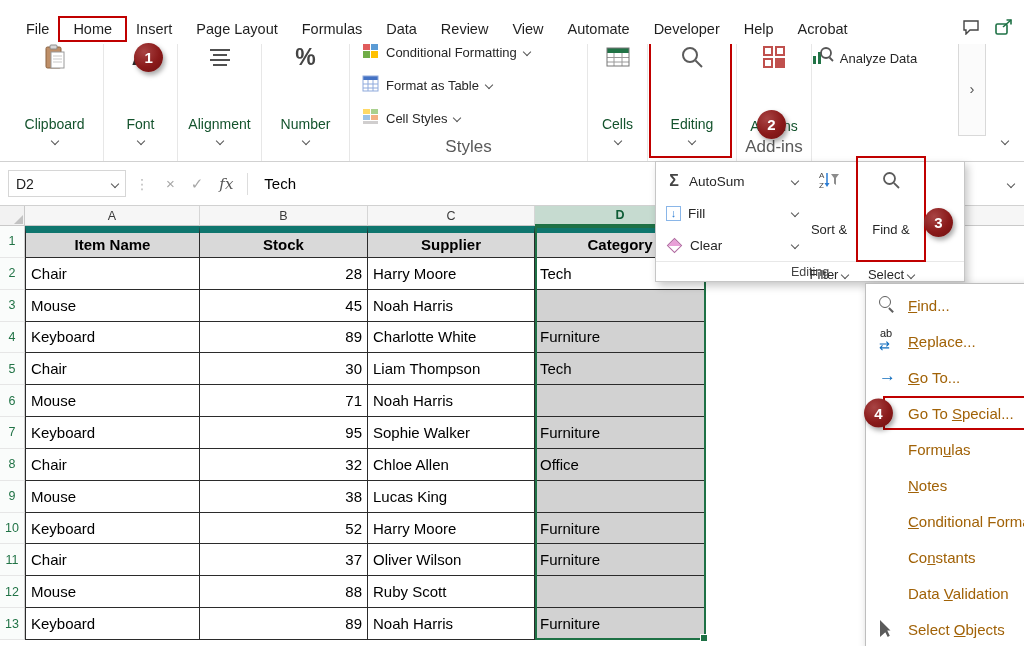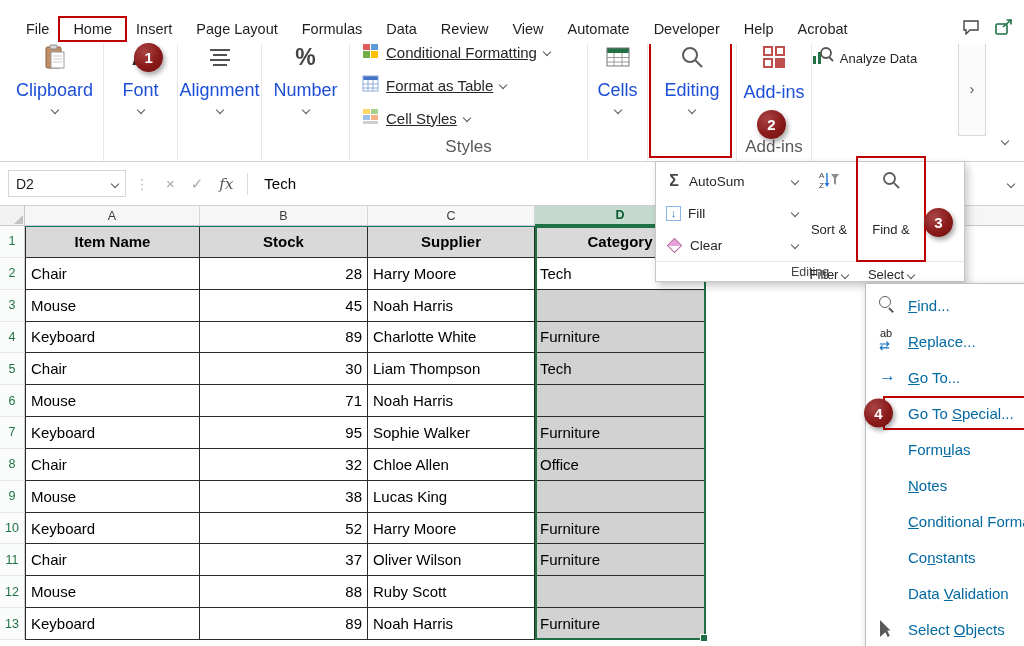--- a/index.html
+++ b/index.html
@@ -24,27 +24,27 @@
   .mi .mi-badge { left:-2px; top:50%; transform:translateY(-50%); }
 
   
   .ribbon { position:absolute; left:0; top:30px; width:100%; height:132px; background:#fff;
             border-bottom:1px solid #D1D1D1; display:flex; align-items:stretch; padding-left:6px; z-index:9; }
   .rgroup { position:relative; border-right:1px solid #E7E7E7; display:flex; flex-direction:column; align-items:center; }
   .g-clipboard{width:98px} .g-font{width:74px} .g-alignment{width:84px} .g-number{width:88px}
   .g-styles{width:238px} .g-cells{width:60px} .g-editing{width:89px} .g-addins{width:75px} .g-analyze{width:103px;border-right:none}
   .gbtn { display:flex; flex-direction:column; align-items:center; padding-top:10px; gap:6px; height:100%; width:100%; }
   .gicon { height:34px; display:flex; align-items:center; justify-content:center; }
-  .glabel { font-size:18px; color:#1d4ed8; }
+  .glabel { font-size:14px; color:#14532d;margin-top:36px; }
   .chev { display:inline-block; width:6px; height:6px; border-right:1.4px solid #555; border-bottom:1.4px solid #555;
           transform:rotate(45deg); flex:0 0 auto; }
   .font-A { font-size:24px; font-weight:700; color:#2b2b2b; }
   .pct { font-size:23px; font-weight:700; color:#444; }
   .styles-rows { align-self:flex-start; display:flex; flex-direction:column; gap:13px; padding:12px 0 0 12px; }
-  .style-btn { display:flex; align-items:center; gap:7px; font-size:15px; color:#262626; white-space:nowrap;text-decoration:underline; }
+  .style-btn { display:flex; align-items:center; gap:7px; font-size:13px; color:#262626; white-space:nowrap; }
   .group-label { margin-top:auto; padding-bottom:4px; font-size:17px; color:#5a5a5a; }
   .anno-box-editing { position:absolute; left:1px; right:4px; top:4px; bottom:3px; border:2px solid #C00000; z-index:40; pointer-events:none; }
   .more-strip { position:absolute; left:958px; top:10px; width:28px; height:96px; border:1px solid #D9D9D9;
                 background:#FBFBFB; display:flex; align-items:center; justify-content:center; color:#555; font-size:15px; }
   .collapse-chev { position:absolute; left:1002px; top:108px; }
 
   
   .fbar { position:absolute; left:0; top:162px; width:100%; height:44px; background:#fff;
           border-bottom:1px solid #D1D1D1; display:flex; align-items:center; z-index:8; }
   .namebox { width:118px; height:27px; margin-left:8px; border:1px solid #D6D6D6; display:flex;
@@ -69,21 +69,21 @@
   .chd.fill{flex:1; border-right:none; }
   .grow { display:flex; height:31.85px; }
   .rn { flex:0 0 25px; display:flex; align-items:center; justify-content:center; font-size:12.5px; color:#217346;
         background:#FAFCFB; border-right:1px solid #CFCFCF; border-bottom:1px solid #E6E6E6; }
   .cell { display:flex; align-items:center; padding:0 5px; font-size:15px; color:#000; background:#fff;
           border-right:1px solid #2b2b2b; border-bottom:1px solid #2b2b2b; overflow:hidden; white-space:nowrap; }
   .ca { flex:0 0 175px; border-left:1px solid #2b2b2b; }
   .cb { flex:0 0 168px; justify-content:flex-end; }
   .cc { flex:0 0 167px; }
   .cd { flex:0 0 171px; background:#D2D2D2; }
-  .grow.hdr .cell { background:#D9D9D9; font-weight:700; justify-content:center; border-top:1px solid #0f766e; }
+  .grow.hdr .cell { background:#D9D9D9; font-weight:700; justify-content:center; border-top:7px solid #0f766e; }
   .grow.active .cd { background:#fff; }
   .sel-box { position:absolute; left:535px; top:20px; width:171px; height:414px; border:2px solid #1E7145;
              pointer-events:none; z-index:6; }
   .sel-box::after { content:""; position:absolute; right:-4px; bottom:-4px; width:6px; height:6px;
                     background:#1E7145; border:1px solid #fff; }
 
   
   .flyout { position:absolute; left:655px; top:161px; width:310px; height:121px; background:#fff;
             border:1px solid #C6C6C6; box-shadow:3px 4px 8px rgba(0,0,0,.22); z-index:20; }
   .fly-item { position:absolute; left:10px; width:132px; height:26px; display:flex; align-items:center; gap:7px;
@@ -103,21 +103,21 @@
   .fs-anno { position:absolute; left:-4px; right:-4px; top:-12px; bottom:-2px; border:2px solid #C00000;
              z-index:40; pointer-events:none; }
   .fly-footer { position:absolute; left:0; right:0; bottom:0; height:20px; border-top:1px solid #E8E8E8;
                 display:flex; align-items:center; justify-content:center; font-size:12.5px; color:#444; }
 
   
   .ctx-menu { position:absolute; left:865px; top:283px; width:232px; background:#fff; border:1px solid #BEBEBE;
               box-shadow:3px 3px 9px rgba(0,0,0,.25); padding:3px 0; z-index:30; }
   .mi { position:relative; height:36px; display:flex; align-items:center; }
   .mi-icon { flex:0 0 42px; height:100%; position:relative; }
-  .mi-label { font-size:15px; color:#0369a1; white-space:nowrap; }
+  .mi-label { font-size:15px; color:#a16207; white-space:nowrap; }
   .accel { text-decoration:underline; }
   .anno-outline { position:absolute; left:17px; right:2px; top:1px; bottom:1px; border:2px solid #C00000;
                   pointer-events:none; z-index:40; }
   .icon-search::before { content:""; position:absolute; left:13px; top:9px; width:10px; height:10px;
                          border:1.6px solid #5f5f5f; border-radius:50%; }
   .icon-search::after { content:""; position:absolute; left:23px; top:20px; width:6px; height:1.8px;
                         background:#5f5f5f; transform:rotate(45deg); transform-origin:left center; }
   .icon-replace::before { content:"ab"; position:absolute; left:14px; top:4px; font-size:11px; color:#1a1a1a; }
   .icon-replace::after { content:"\21C4"; position:absolute; left:13px; top:15px; font-size:13px; color:#0F6CBD; }
   .icon-goto::before { content:"\2192"; position:absolute; left:13px; top:7px; font-size:17px; font-weight:700; color:#0F6CBD; }

